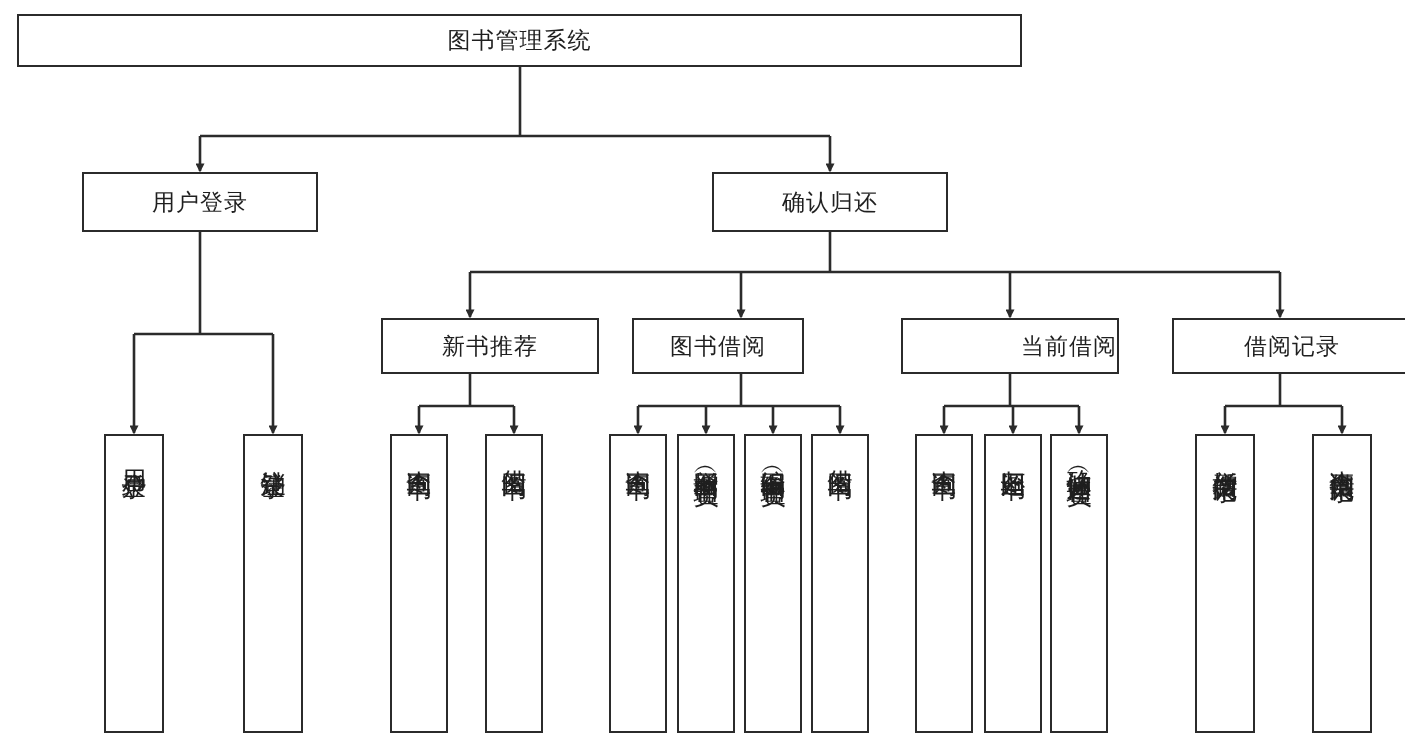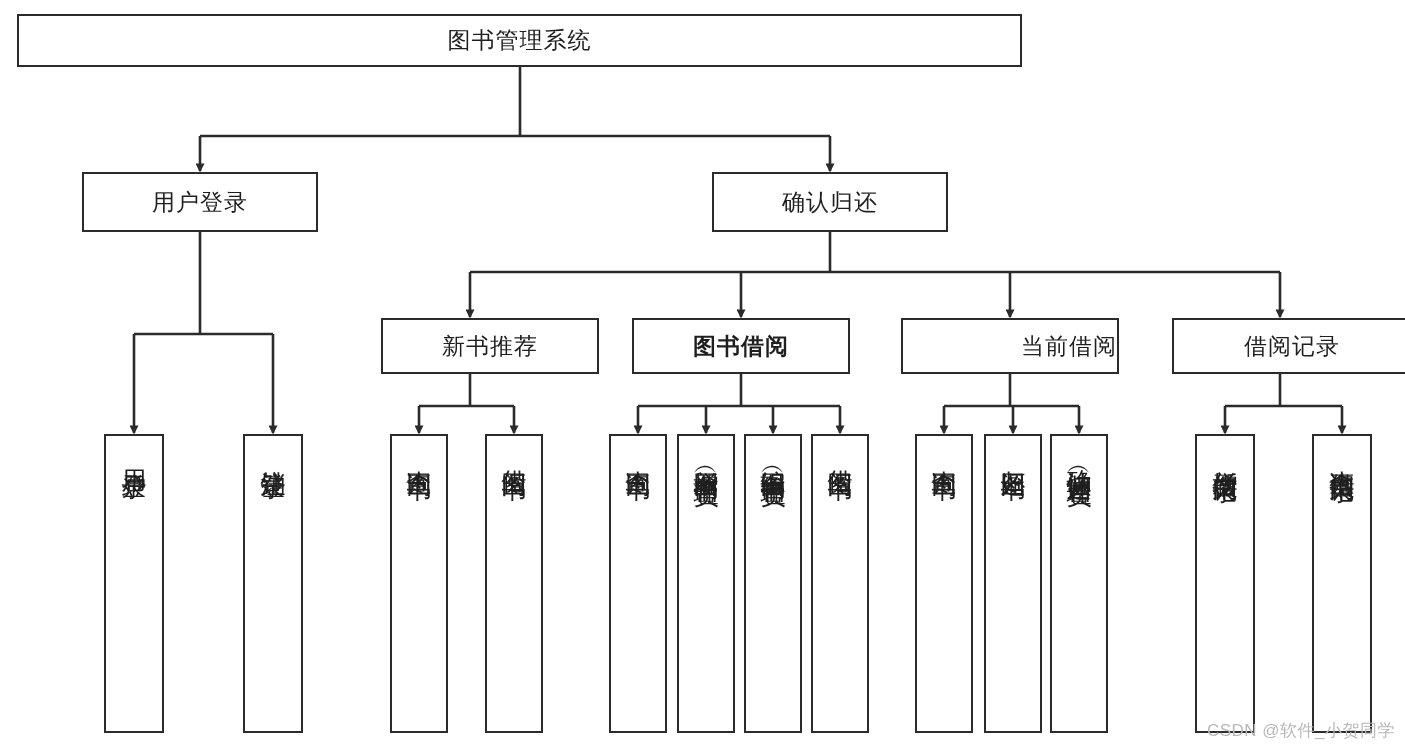--- a/index.html
+++ b/index.html
@@ -129,21 +129,21 @@
       </div>
       <div class="node horiz" style="left: 82px; top: 172px; width: 236px; height: 60px;">
         <span class="node-label">用户登录</span>
       </div>
       <div class="node horiz" style="left: 712px; top: 172px; width: 236px; height: 60px;">
         <span class="node-label">确认归还</span>
       </div>
       <div class="node horiz" style="left: 381px; top: 318px; width: 218px; height: 56px;">
         <span class="node-label">新书推荐</span>
       </div>
-      <div class="node horiz" style="left: 632px; top: 318px; width: 218px; height: 56px; font-weight: bold;">
+      <div class="node horiz" style="left: 632px; top: 318px; width: 172px; height: 56px;">
         <span class="node-label">图书借阅</span>
       </div>
       <div class="node horiz" style="left: 901px; top: 318px; width: 218px; height: 56px; justify-content: flex-end;">
         <span class="node-label">当前借阅</span>
       </div>
       <div class="node horiz" style="left: 1172px; top: 318px; width: 240px; height: 56px;">
         <span class="node-label">借阅记录</span>
       </div>
       <div class="node vert" style="left: 104px; top: 434px; width: 60px; height: 299px;">
         <span class="node-label">用户登录</span>
@@ -179,14 +179,13 @@
         <span class="node-label">确认归还（管理员）</span>
       </div>
       <div class="node vert" style="left: 1195px; top: 434px; width: 60px; height: 299px;">
         <span class="node-label">新增借阅记录</span>
       </div>
       <div class="node vert" style="left: 1312px; top: 434px; width: 60px; height: 299px;">
         <span class="node-label">查询借阅记录</span>
       </div>
     </div>
 
-  <div class="watermark">CSDN @软件_小贺同学</div>
 </div>
 
 </body></html>

